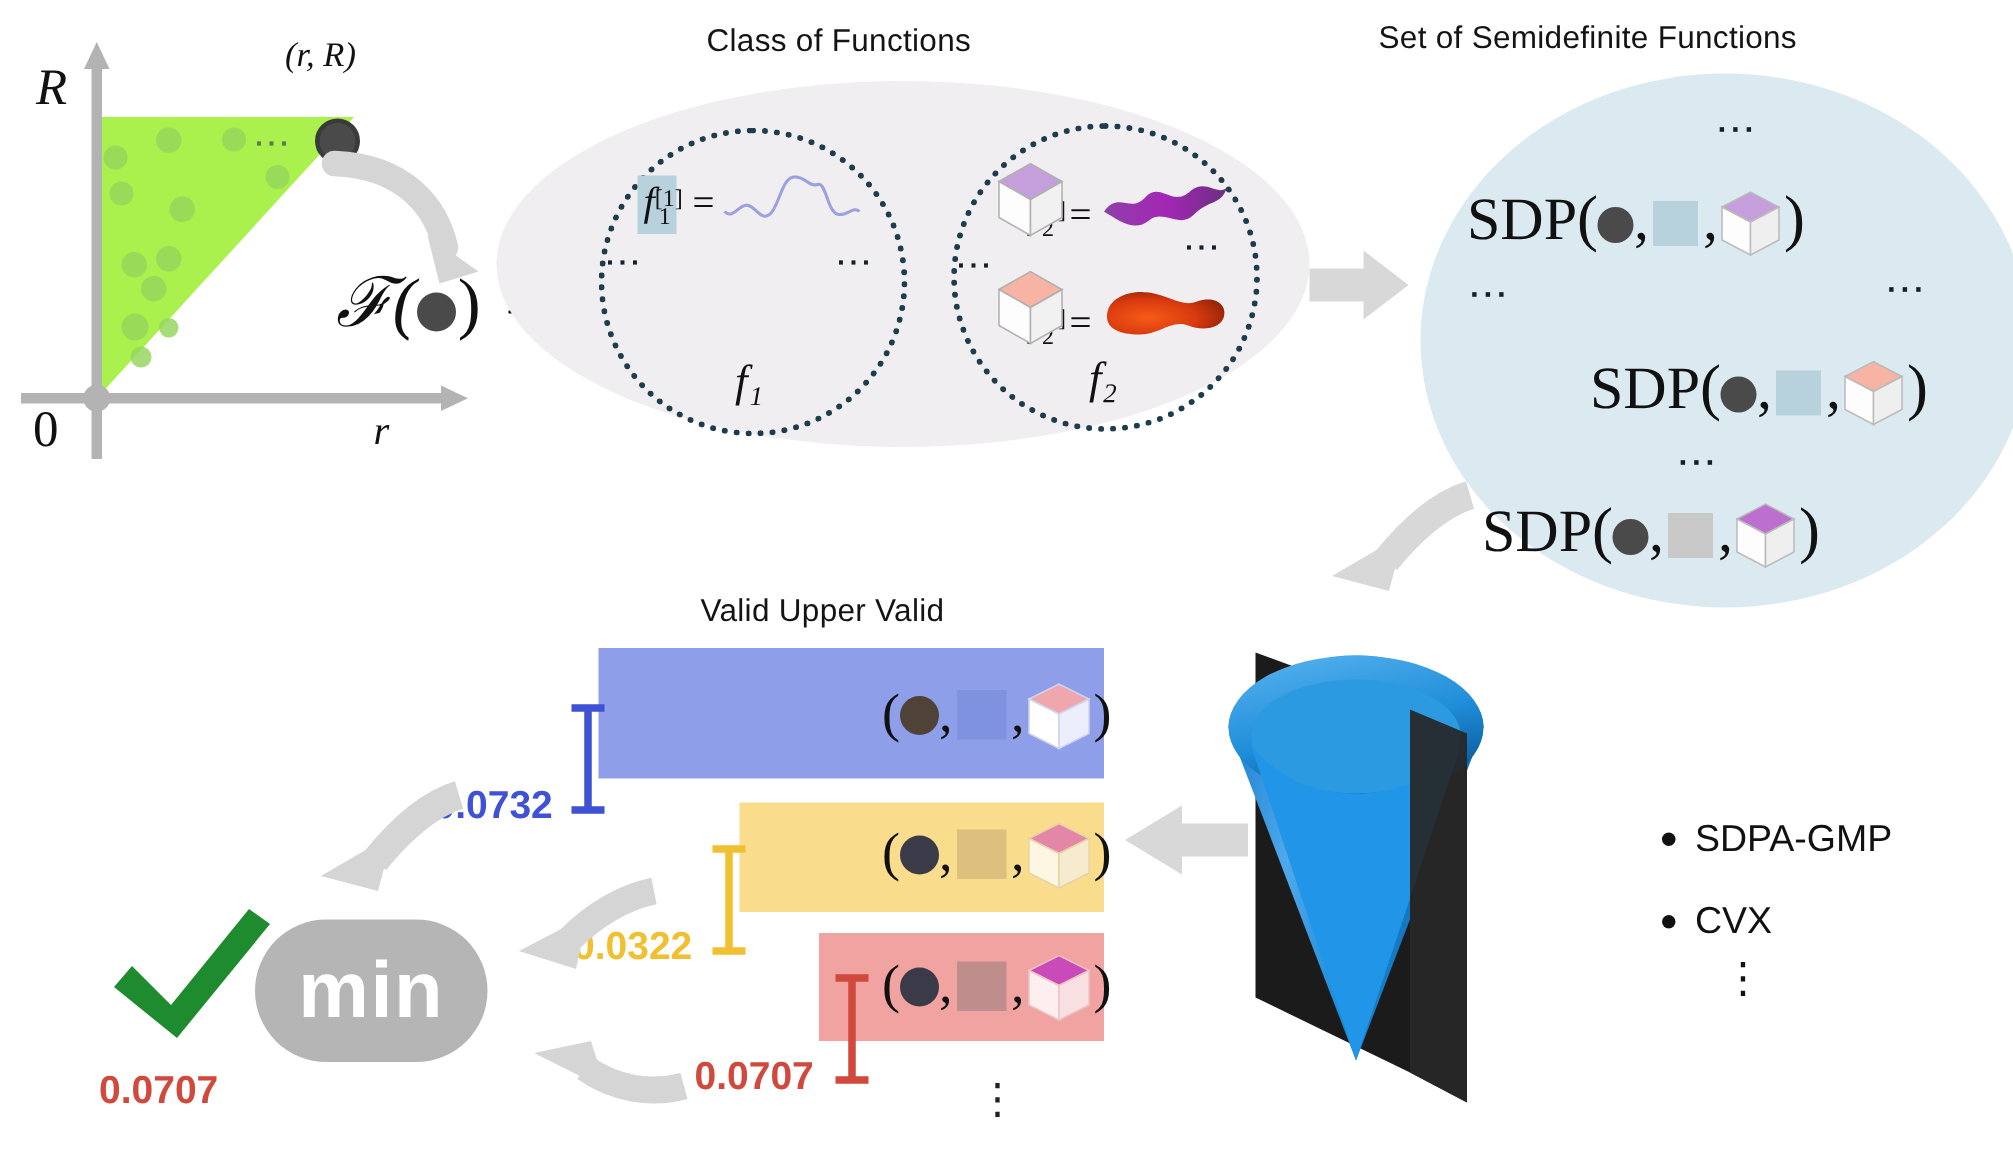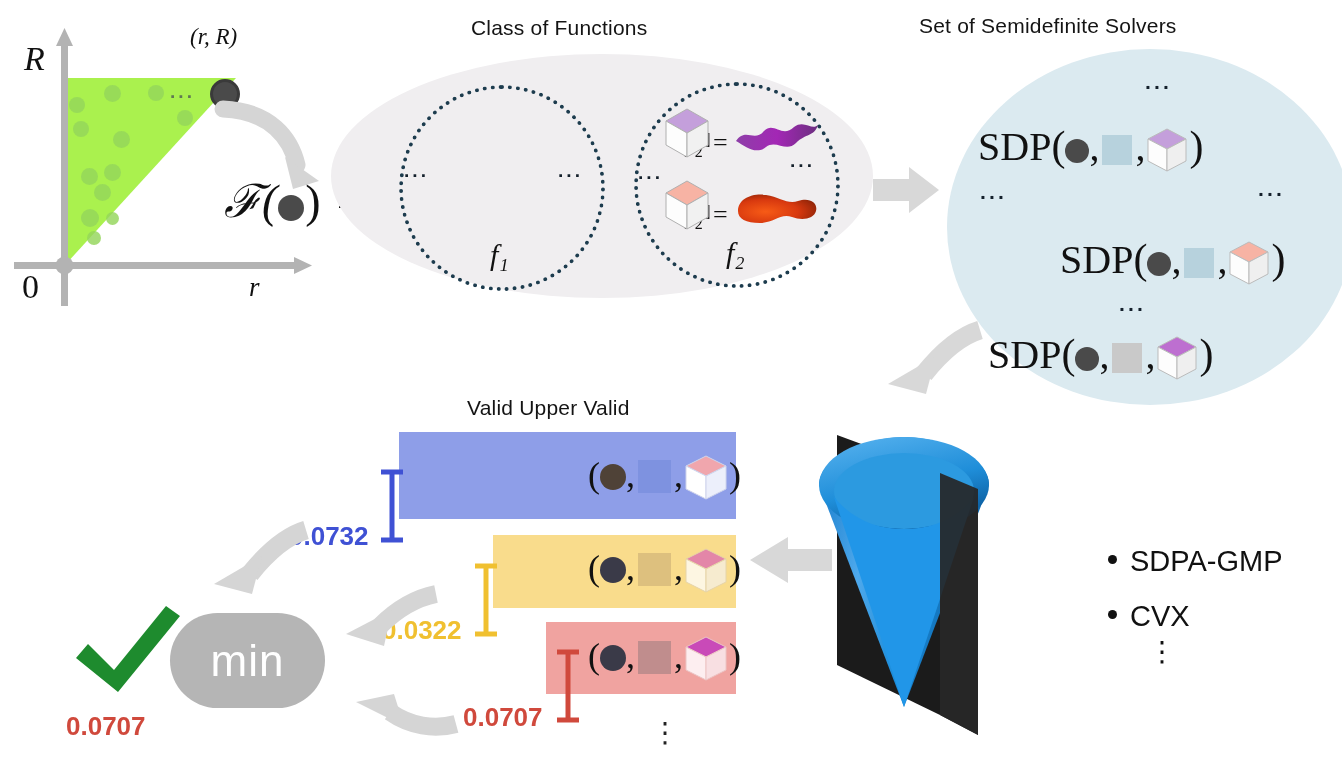--- a/index.html
+++ b/index.html
@@ -51,28 +51,28 @@
     position:absolute;white-space:nowrap;
     font-family:"Liberation Serif",serif;font-size:36px;color:#111;
   }
 
   
   #minpill{
     position:absolute;background:#b5b5b5;border-radius:58px;
     display:flex;align-items:center;justify-content:center;
   }
   #minpill span{
-    color:#ffffff;font-size:44px;font-weight:400;
+    color:#ffffff;font-size:53px;font-weight:700;
     font-family:"Liberation Sans",sans-serif;letter-spacing:1px;
   }
 
   
   .solver-item{
     position:absolute;white-space:nowrap;
-    font-family:"Liberation Sans",sans-serif;font-size:29px;color:#111;
+    font-family:"Liberation Sans",sans-serif;font-size:25px;color:#111;
   }
   .bullet{
     position:absolute;width:9px;height:9px;border-radius:50%;background:#111;
   }
   .vdots{
     position:absolute;font-size:26px;color:#111;letter-spacing:0;line-height:.5;
     font-family:"Liberation Sans",sans-serif;
   }
 
   .ell{
@@ -135,20 +135,29 @@
   </div>
 
   <div class="abs heading" style="left:471px;top:16px;">Class of Functions</div>
 
   <svg class="abs" style="left:330px;top:52px;width:545px;height:248px;">
     <ellipse cx="272" cy="124" rx="271" ry="122" fill="#f0eef0"></ellipse>
   </svg>
 
   <div class="dotcircle" style="left:399px;top:85px;width:198px;height:198px;"></div>
 
+  <div class="abs" style="left:425px;top:113px;white-space:nowrap;">
+    <span style="display:inline-block;background:#b7d2dd;padding:2px 4px;">
+      <span class="math" style="font-size:27px;color:#111;">f</span><span class="mathup" style="font-size:16px;color:#111;vertical-align:6px;">[1]</span><span class="mathup" style="font-size:16px;color:#111;vertical-align:-6px;margin-left:-16px;">1</span>
+    </span>
+    <span class="mathup" style="font-size:26px;color:#111;margin-left:6px;">=</span>
+    <svg style="width:100px;height:40px;vertical-align:-10px;">
+      <path d="M2,28 C8,34 12,22 18,24 C24,26 26,34 32,30 C38,26 40,6 48,5 C56,4 58,12 64,10 C70,8 70,28 78,30 C84,31 88,24 92,28" stroke="#9aa0e0" stroke-width="2" fill="none"></path>
+    </svg>
+  </div>
 
   <div class="abs ell" style="left:404px;top:165px;font-size:19px;letter-spacing:2px;">···</div>
   <div class="abs ell" style="left:558px;top:165px;font-size:19px;letter-spacing:2px;">···</div>
 
 
   <div class="abs math" style="left:490px;top:238px;font-size:30px;color:#111;">f₁</div>
 
   <div class="dotcircle" style="left:634px;top:82px;width:198px;height:198px;"></div>
 
   <div class="abs" style="left:660px;top:105px;white-space:nowrap;">
@@ -203,21 +212,21 @@
                C82,32 70,34 60,30 C48,26 42,36 28,36 C14,36 6,32 6,24 Z" fill="url(#go)"></path>
     </svg>
   </div>
 
   <div class="abs math" style="left:726px;top:236px;font-size:30px;color:#111;">f₂</div>
 
   <svg class="abs" style="left:873px;top:167px;width:70px;height:58px;">
     <polygon points="0,12 36,12 36,0 66,23 36,46 36,34 0,34" fill="#d8d8d8"></polygon>
   </svg>
 
-  <div class="abs heading" style="left:919px;top:14px;">Set of Semidefinite Solvers</div>
+  <div class="abs heading" style="left:919px;top:14px;">Set of Semidefinite Functions</div>
 
   <svg class="abs" style="left:945px;top:45px;width:420px;height:360px;">
     <ellipse cx="205" cy="182" rx="203" ry="178" fill="#dbeaf0"></ellipse>
   </svg>
 
   <div class="abs ell" style="left:1145px;top:75px;font-size:21px;letter-spacing:2px;">···</div>
 
   <div class="abs" style="left:978px;top:122px;white-space:nowrap;">
     <span class="mathup" style="font-size:40px;color:#111;">SDP</span><span class="mathup" style="font-size:42px;color:#111;">(</span><span class="dotblk" style="width:24px;height:24px;vertical-align:-3px;"></span><span class="mathup" style="font-size:40px;color:#111;">,</span><span class="sq" style="width:30px;height:30px;background:#b7d2dd;vertical-align:-5px;margin:0 3px;"></span><span class="mathup" style="font-size:40px;color:#111;">,</span><span class="cube" style="width:44px;height:48px;vertical-align:-14px;">
       <svg style="width:44px;height:48px;">

